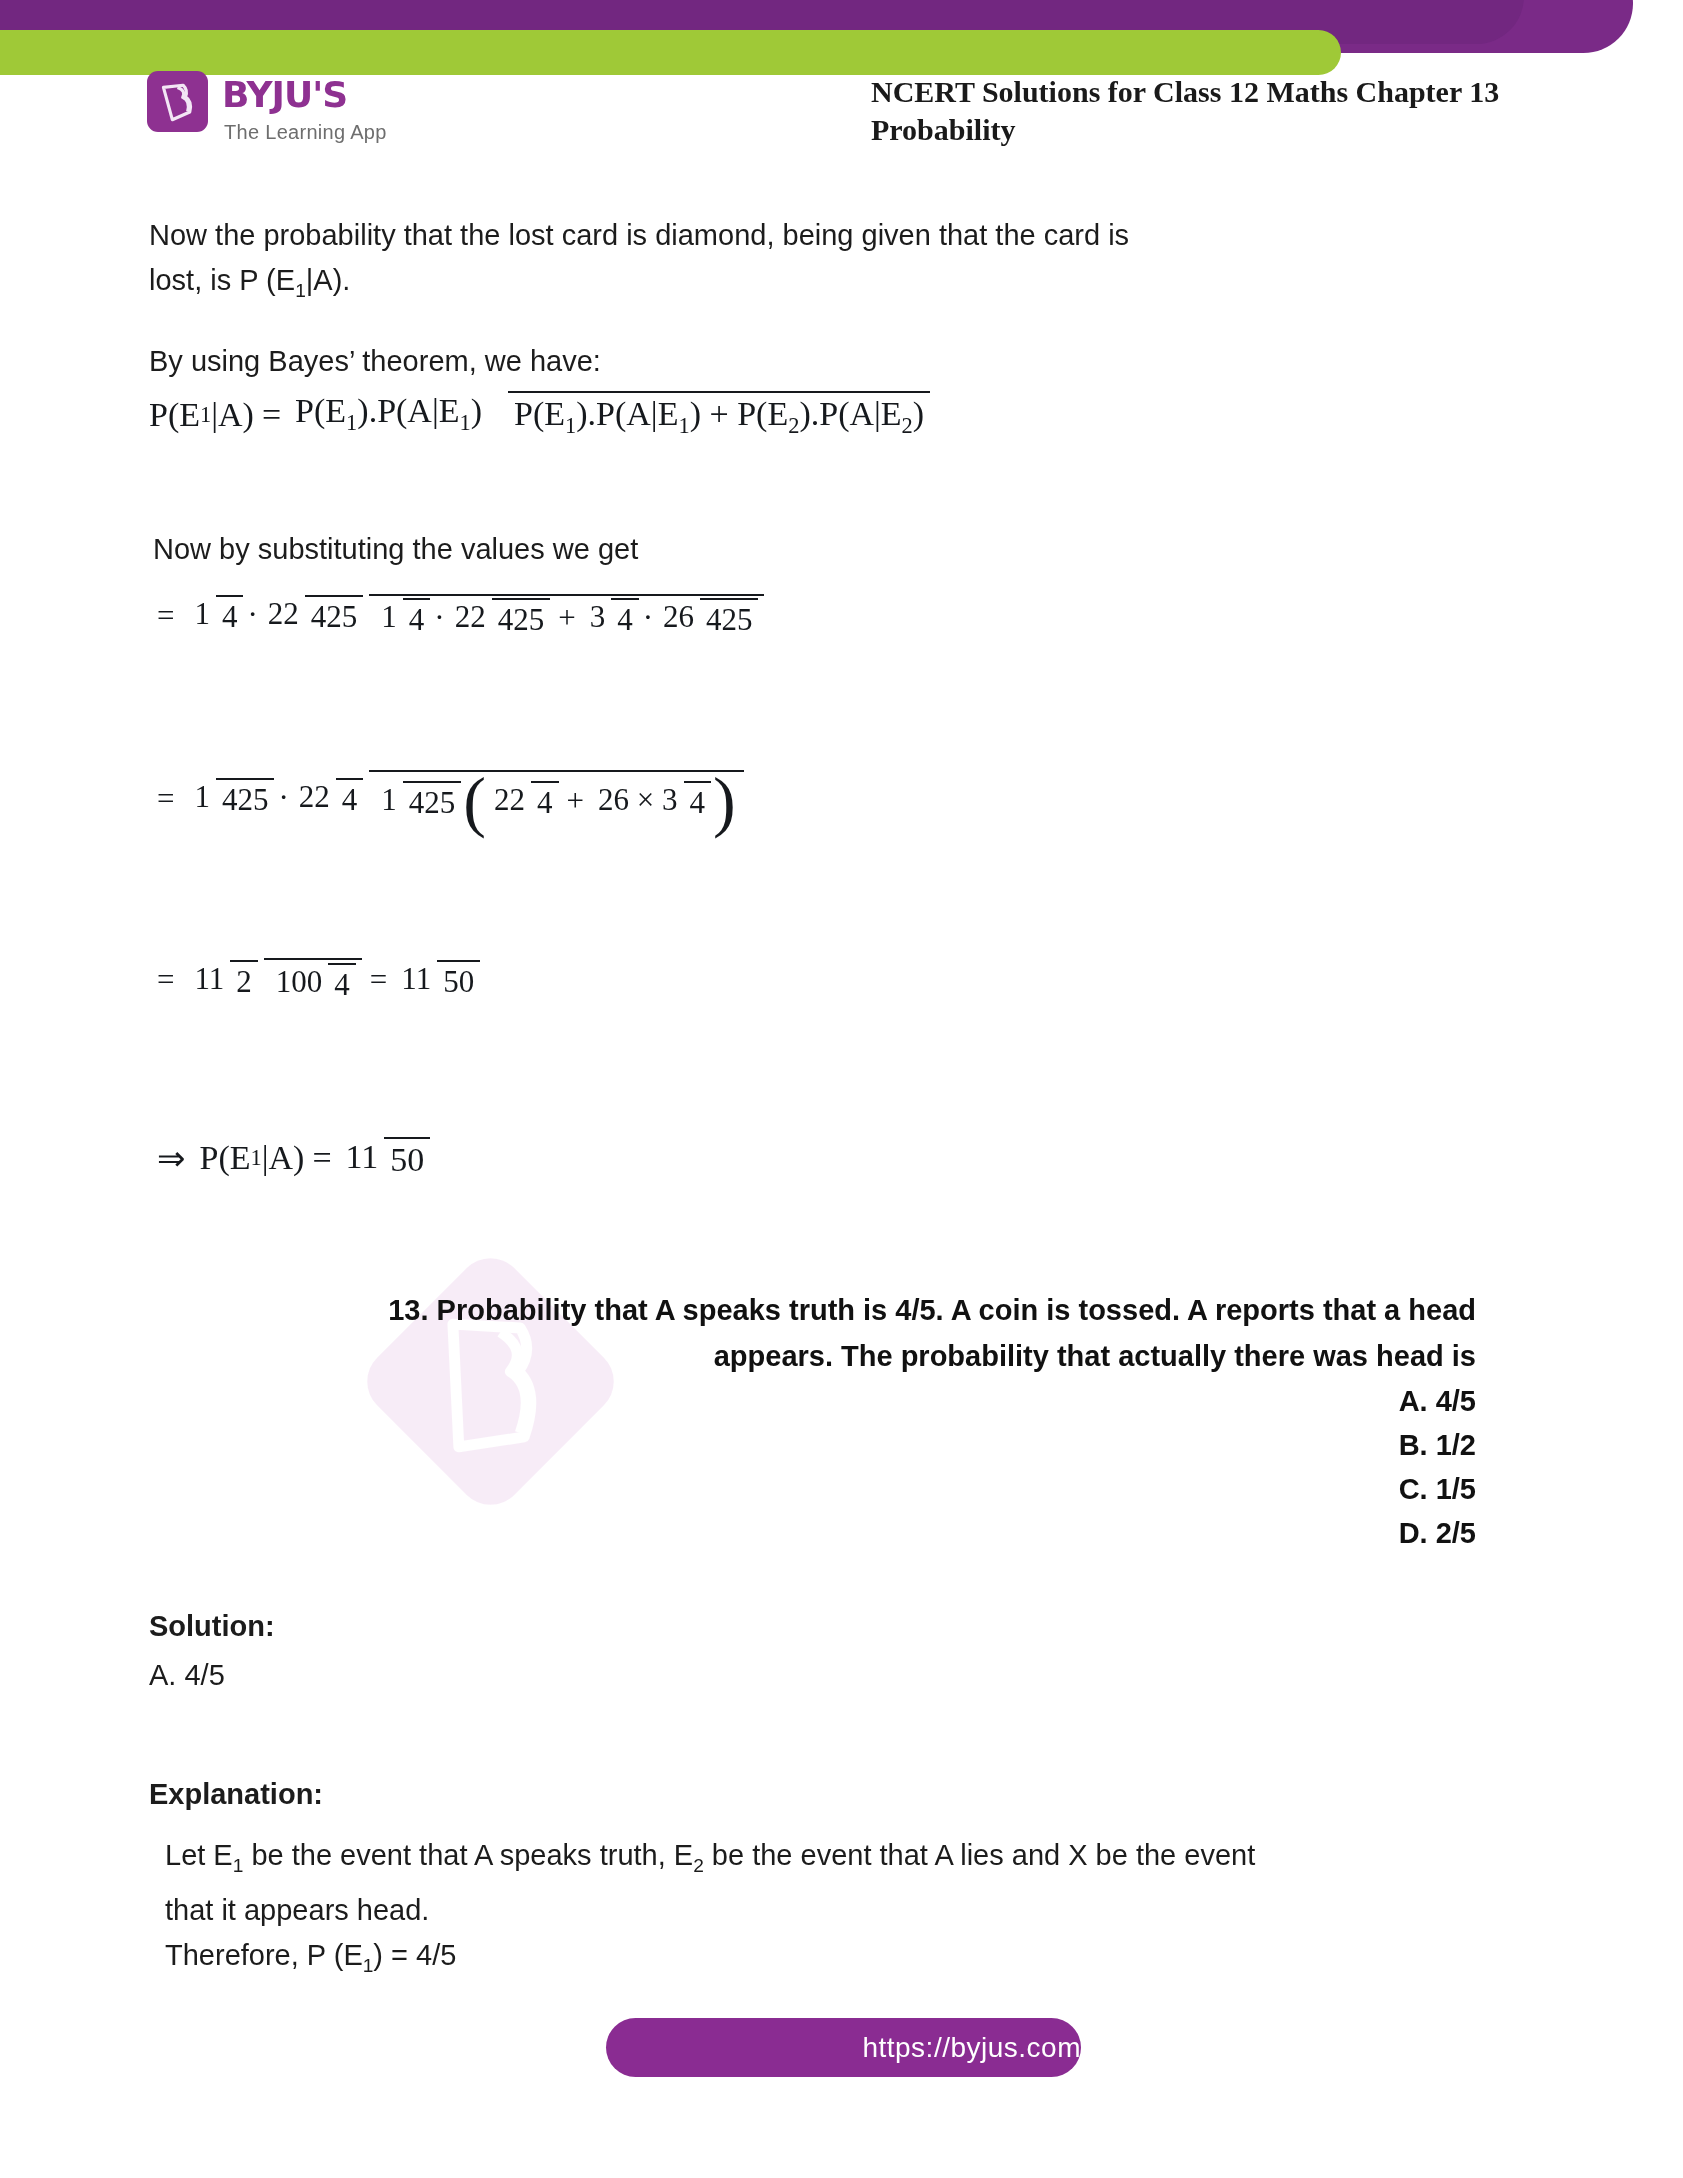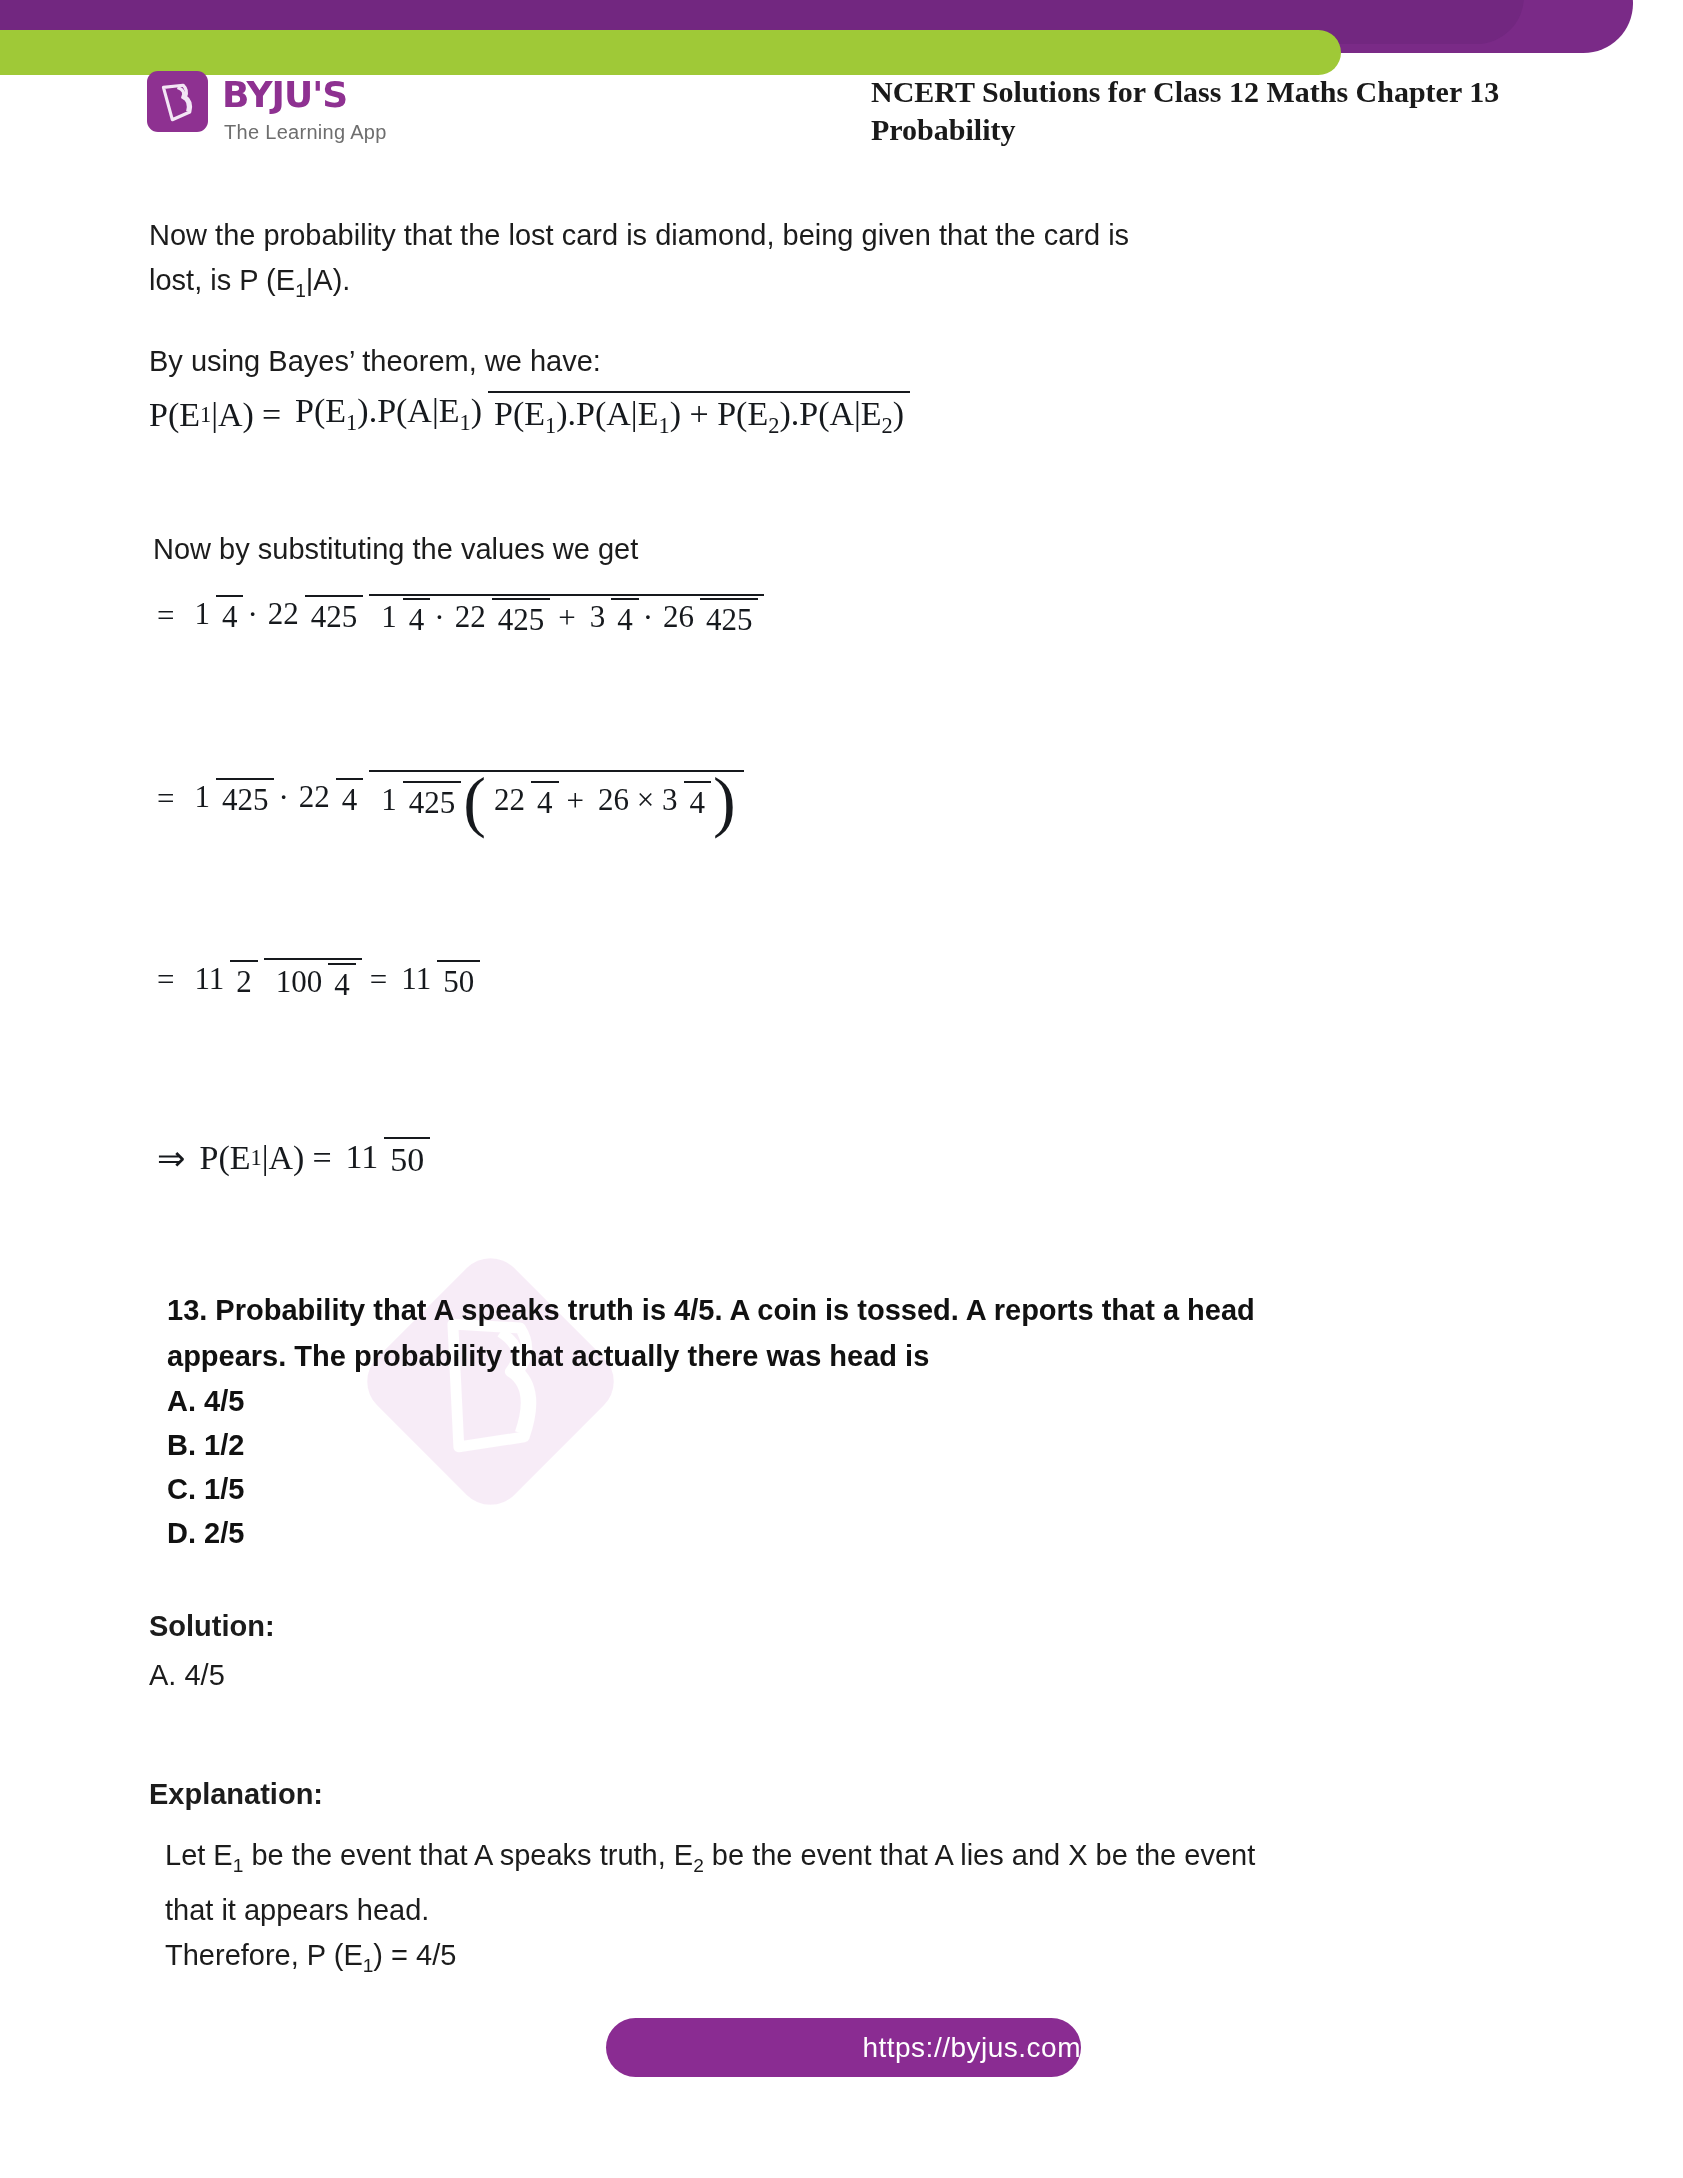--- a/index.html
+++ b/index.html
@@ -172,21 +172,21 @@
   .op { padding: 0 8px; }
   .paren {
     font-size: 2.2em;
     line-height: 0.8;
     font-weight: 400;
     padding: 0 2px;
   }
 
   
   #formula-bayes { position: absolute; left: 149px; top: 391px; font-size: 34px; }
-  #formula-bayes .fr > .den { border-top-width: 2.5px; }
+  #formula-bayes .fr > .den { border-top-width: 2.5px; margin-left: 20px; }
 
   
   #step-1 { position: absolute; left: 149px; top: 594px; font-size: 31px; }
   #step-2 { position: absolute; left: 149px; top: 770px; font-size: 31px; }
   #step-3 { position: absolute; left: 149px; top: 958px; font-size: 31px; }
   #step-final { position: absolute; left: 149px; top: 1137px; font-size: 34px; }
 
   
   .footer-btn {
     position: absolute;
@@ -377,21 +377,21 @@
       <sub>1</sub>
       <span>|A)</span>
   </span>
   <span class="op">=</span>
   <span class="fr">
     <span class="num">11</span>
     <span class="den">50</span>
   </span>
 </div>
 
-<div style="position:absolute; left:167px; top:1287px; width:1327px;">
+<div style="position:absolute; left:149px; top:1287px; width:1327px;text-align:right;">
   <p class="qtext">
     <span>13. Probability that A speaks truth is 4/5. A coin is tossed. A reports that a head</span><br>
     <span>appears. The probability that actually there was head is</span>
   </p>
   <p class="opt">A. 4/5</p>
   <p class="opt">B. 1/2</p>
   <p class="opt">C. 1/5</p>
   <p class="opt">D. 2/5</p>
 </div>
 

